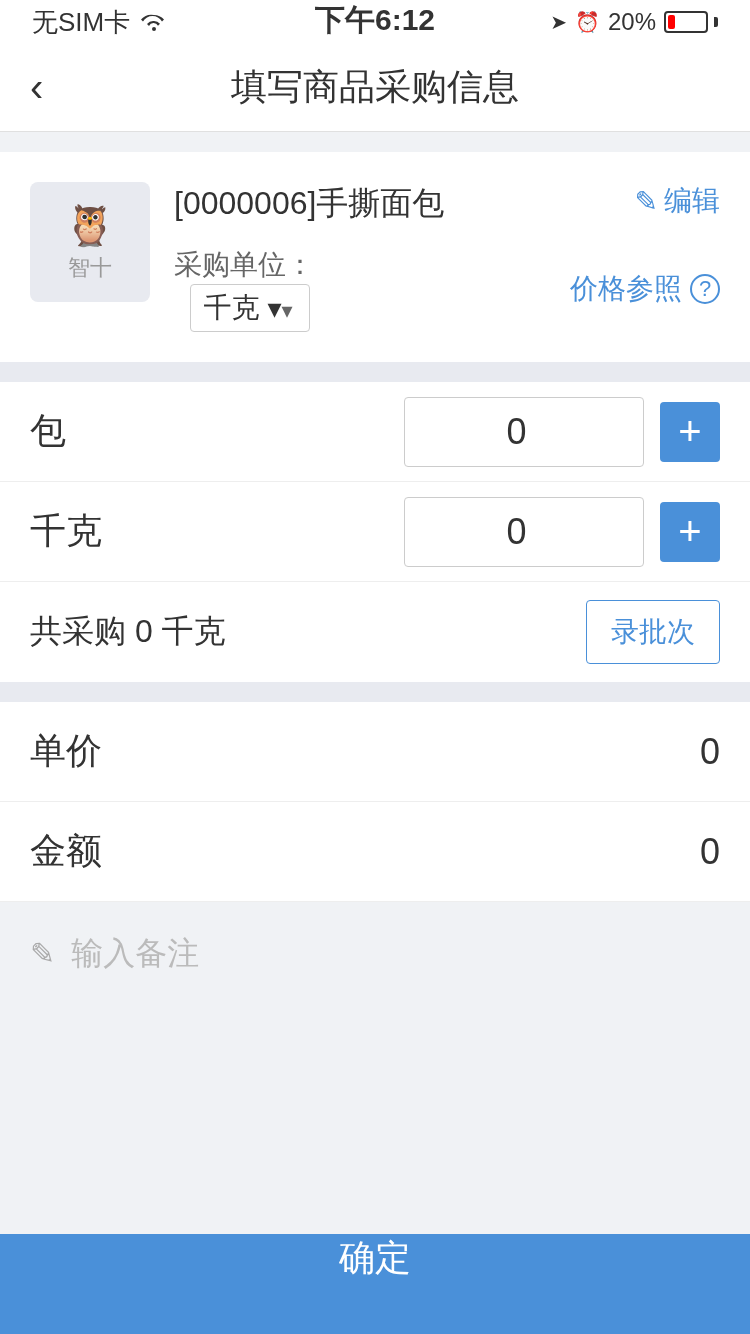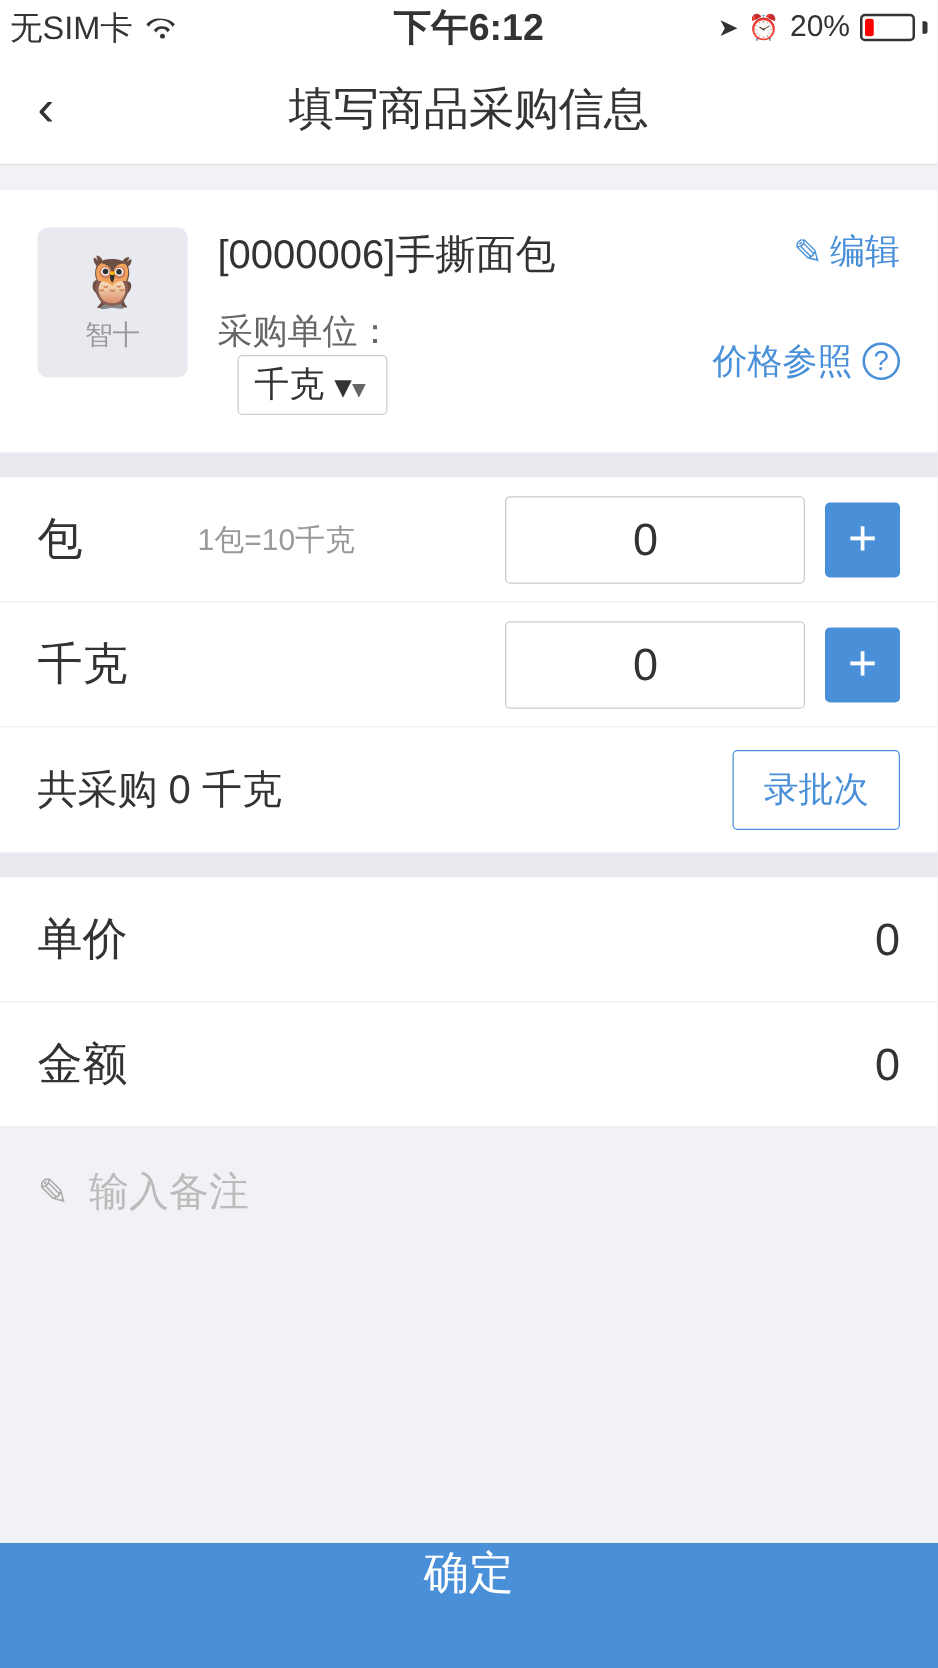--- a/index.html
+++ b/index.html
@@ -11,23 +11,22 @@
       background: #f0f2f5;
       font-size: 32px;
       color: #333;
     }
 
     
     .status-bar {
       height: 44px;
       background: #fff;
       display: flex;
-      align-items: center;
       justify-content: space-between;
-      padding: 0 8px;
+      padding: 0 32px;
       font-size: 28px;
       font-weight: 500;
     }
     .status-left {
       display: flex;
       align-items: center;
       gap: 10px;
       font-size: 26px;
     }
     .status-center {
@@ -386,21 +385,20 @@
         <div class="price-ref-circle">?</div>
       </div>
     </div>
   </div>
 </div>
 
 <div class="section-divider"></div>
 
 <div class="input-row">
   <span class="input-label">包</span>
-  <span class="input-sublabel">1包=10千克</span>
   <div class="input-field-wrapper">
     <input class="input-field" type="number" value="0" style="">
     <div class="plus-btn">+</div>
   </div>
 </div>
 
 <div class="input-row">
   <span class="input-label">千克</span>
   <span class="input-sublabel"></span>
   <div class="input-field-wrapper">

